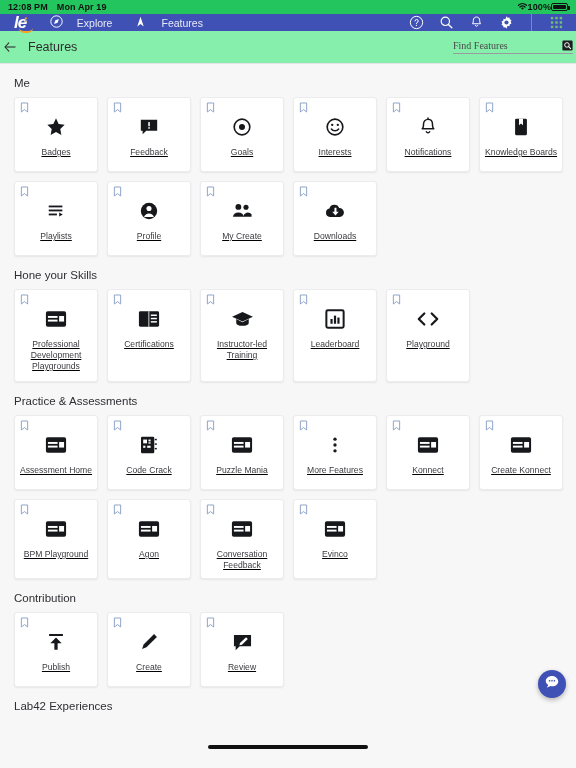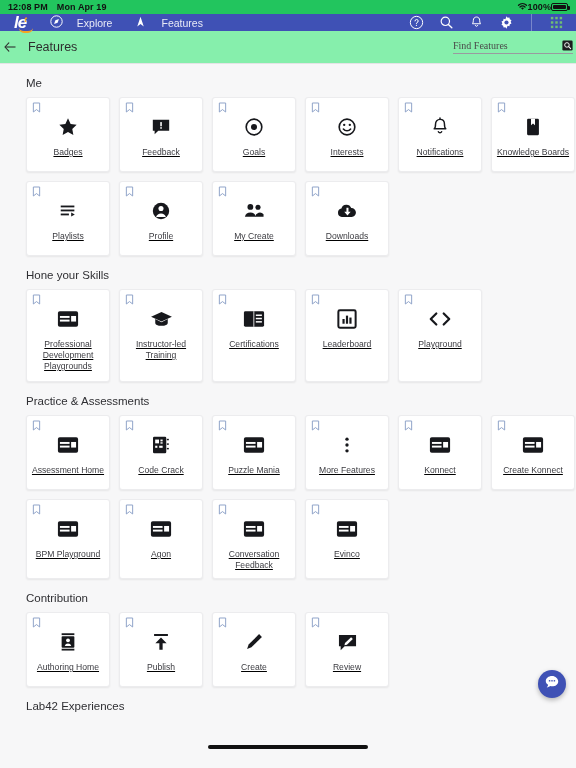--- a/index.html
+++ b/index.html
@@ -141,21 +141,21 @@
     width: 100%;
   }
   .search-input::placeholder { color: #4a4a4a; }
   .search-btn { cursor: pointer; display: flex; margin-left: 4px; }
 
   
   .content {
     position: relative;
     height: calc(768px - 14px - 32px - 31px);
     overflow: hidden;
-    padding: 0 0 0 12px;
+    padding: 0 0 0 0;
   }
   .section { padding: 0 14px; }
   .section-title {
     font-size: 11.5px;
     color: #2f2f33;
     margin: 13px 0 8px 0;
   }
   .grid {
     display: grid;
     grid-template-columns: repeat(6, 84px);
@@ -502,42 +502,42 @@
             </svg>
           </span>
         <span class="card-label">Professional Development Playgrounds</span>
       </div>
 
       <div class="card h2" style="min-height:93px">
         <span class="bookmark"><svg width="9" height="11" viewBox="0 0 10 12">
               <path d="M1.5 1h7v10L5 8.3 1.5 11z" fill="none" stroke="#8fa3c8" stroke-width="1.1"></path>
             </svg></span>
         <span class="card-icon">
-            <svg width="23" height="18" viewBox="0 0 24 19">
-              <path d="M12 2.2 23 7.2 12 12.2 1 7.2z" fill="#17181c"></path>
-              <path d="M5.4 9.6v4c0 1.8 3 3.1 6.6 3.1s6.6-1.3 6.6-3.1v-4L12 12.8z" fill="#17181c"></path>
-            </svg>
-          </span>
-        <span class="card-label">Instructor-led Training</span>
-      </div>
-
-      <div class="card h2" style="min-height:93px">
-        <span class="bookmark"><svg width="9" height="11" viewBox="0 0 10 12">
-              <path d="M1.5 1h7v10L5 8.3 1.5 11z" fill="none" stroke="#8fa3c8" stroke-width="1.1"></path>
-            </svg></span>
-        <span class="card-icon">
             <svg width="22" height="18" viewBox="0 0 24 19">
               <rect x="1" y="1" width="22" height="17" rx="1.6" fill="#17181c"></rect>
               <rect x="11.4" y="1" width="0.9" height="17" fill="#fff"></rect>
               <rect x="14" y="4.6" width="6.6" height="1.6" fill="#fff"></rect>
               <rect x="14" y="8.2" width="6.6" height="1.6" fill="#fff"></rect>
               <rect x="14" y="11.8" width="6.6" height="1.6" fill="#fff"></rect>
             </svg>
           </span>
         <span class="card-label">Certifications</span>
+      </div>
+
+      <div class="card h2" style="min-height:93px">
+        <span class="bookmark"><svg width="9" height="11" viewBox="0 0 10 12">
+              <path d="M1.5 1h7v10L5 8.3 1.5 11z" fill="none" stroke="#8fa3c8" stroke-width="1.1"></path>
+            </svg></span>
+        <span class="card-icon">
+            <svg width="23" height="18" viewBox="0 0 24 19">
+              <path d="M12 2.2 23 7.2 12 12.2 1 7.2z" fill="#17181c"></path>
+              <path d="M5.4 9.6v4c0 1.8 3 3.1 6.6 3.1s6.6-1.3 6.6-3.1v-4L12 12.8z" fill="#17181c"></path>
+            </svg>
+          </span>
+        <span class="card-label">Instructor-led Training</span>
       </div>
 
       <div class="card h2" style="min-height:93px">
         <span class="bookmark"><svg width="9" height="11" viewBox="0 0 10 12">
               <path d="M1.5 1h7v10L5 8.3 1.5 11z" fill="none" stroke="#8fa3c8" stroke-width="1.1"></path>
             </svg></span>
         <span class="card-icon">
             <svg width="20" height="20" viewBox="0 0 22 22">
               <rect x="1.5" y="1.5" width="19" height="19" rx="1.6" fill="none" stroke="#17181c" stroke-width="2.2"></rect>
               <rect x="6" y="11" width="2.4" height="5.2" fill="#17181c"></rect>
@@ -722,35 +722,20 @@
         <span class="card-label">Evinco</span>
       </div>
 
     </div>
   </div>
 
   <div class="section">
     <div class="section-title">Contribution</div>
     <div class="grid">
 
-      <div class="card h2">
-        <span class="bookmark"><svg width="9" height="11" viewBox="0 0 10 12">
-              <path d="M1.5 1h7v10L5 8.3 1.5 11z" fill="none" stroke="#8fa3c8" stroke-width="1.1"></path>
-            </svg></span>
-        <span class="card-icon">
-            <svg width="20" height="20" viewBox="0 0 22 22">
-              <rect x="4" y="1.4" width="14" height="2" fill="#17181c"></rect>
-              <rect x="4" y="4.6" width="14" height="12.6" rx="1" fill="#17181c"></rect>
-              <rect x="4" y="18.4" width="14" height="2" fill="#17181c"></rect>
-              <circle cx="11" cy="9.2" r="2.1" fill="#fff"></circle>
-              <path d="M7.4 15.3a3.8 3.8 0 0 1 7.2 0z" fill="#fff"></path>
-            </svg>
-          </span>
-        <span class="card-label">Authoring Home</span>
-      </div>
 
       <div class="card h2">
         <span class="bookmark"><svg width="9" height="11" viewBox="0 0 10 12">
               <path d="M1.5 1h7v10L5 8.3 1.5 11z" fill="none" stroke="#8fa3c8" stroke-width="1.1"></path>
             </svg></span>
         <span class="card-icon">
             <svg width="20" height="20" viewBox="0 0 22 22">
               <rect x="3.4" y="2.2" width="15.2" height="2.2" fill="#17181c"></rect>
               <path d="M11 6.1 17.2 12.4 12.8 12.4 12.8 19.4 9.2 19.4 9.2 12.4 4.8 12.4z" fill="#17181c"></path>
             </svg>

